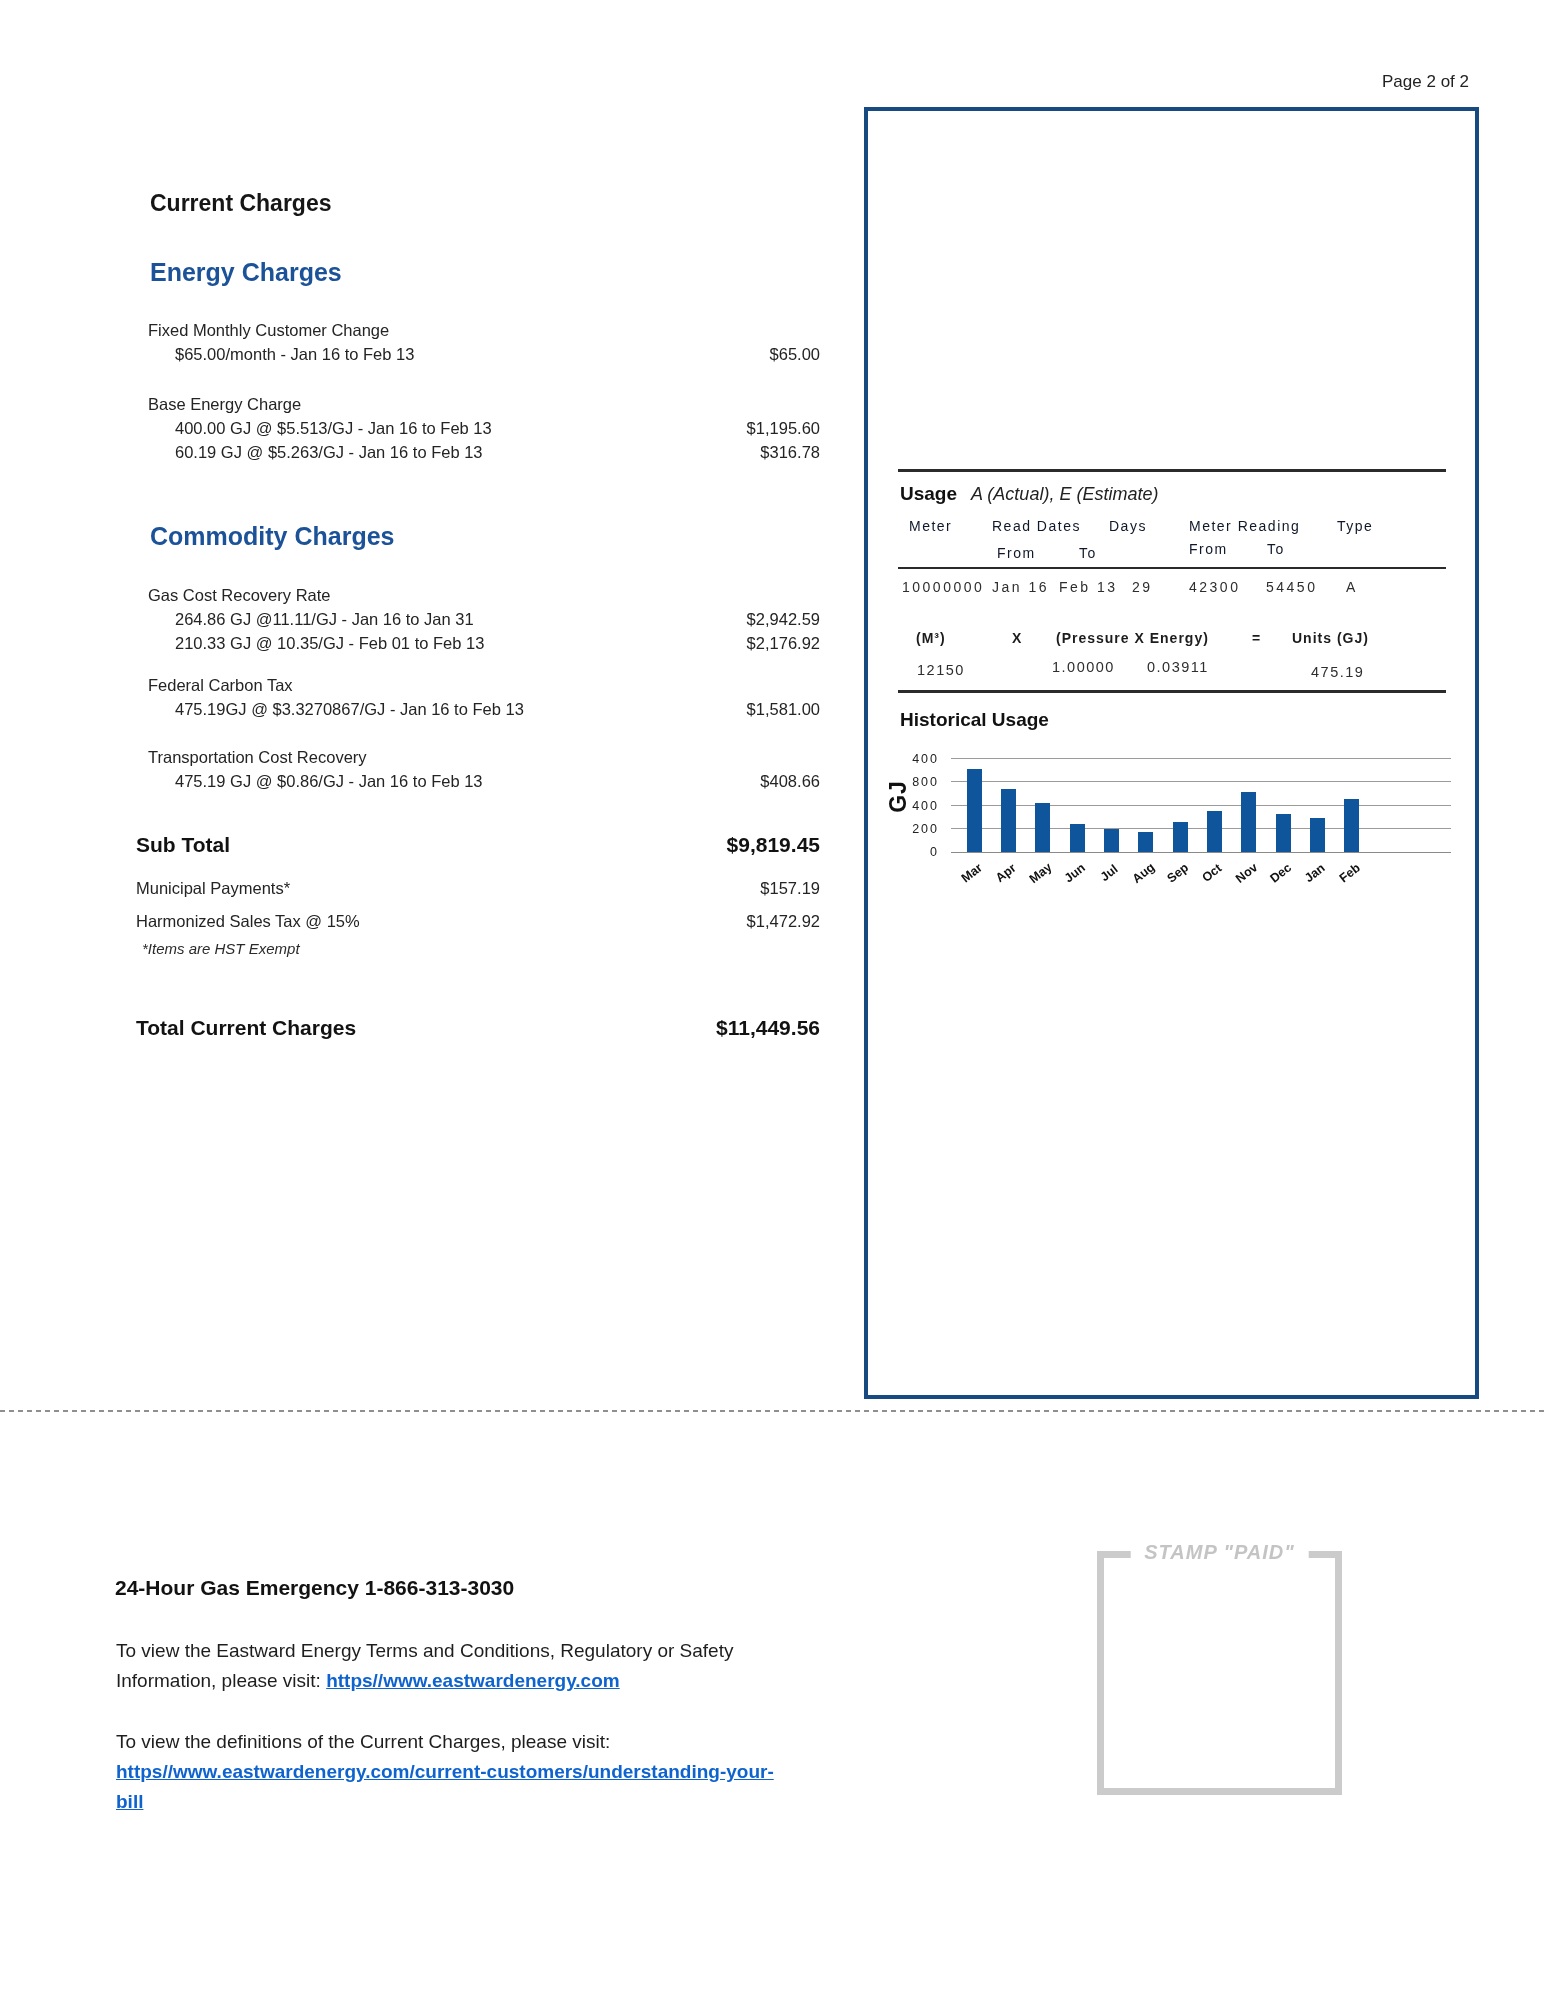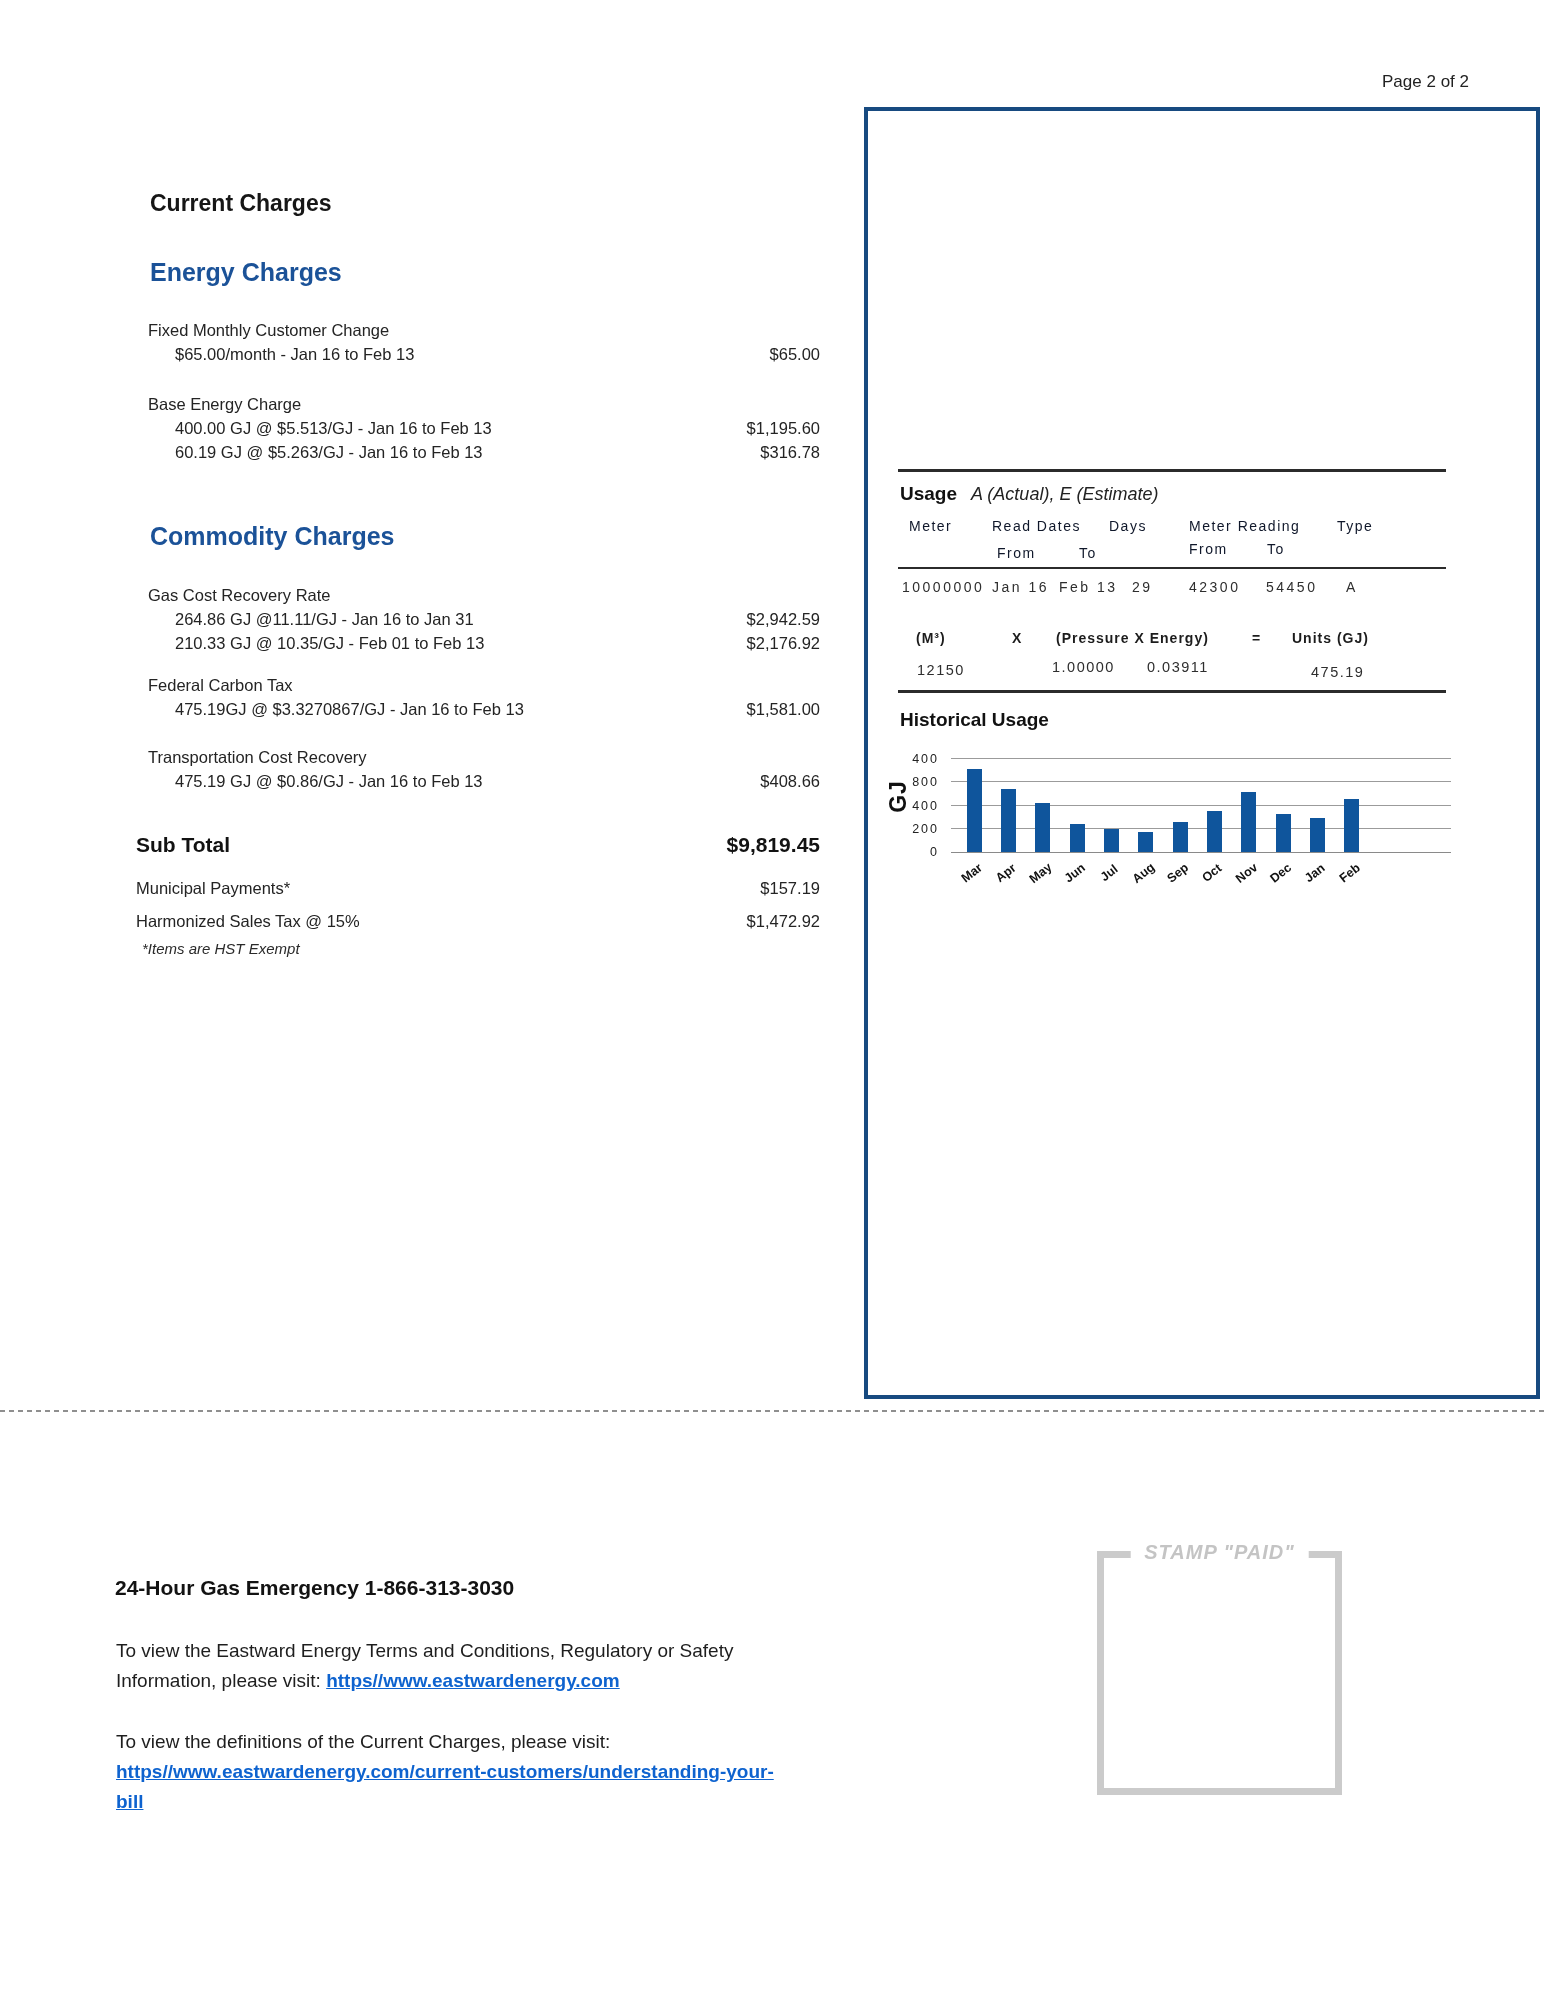--- a/index.html
+++ b/index.html
@@ -17,21 +17,21 @@
   .gline { display:flex; }
   .gline .desc { padding-left:27px; }
   .gline .amt  { margin-left:auto; text-align:right; }
   .tot-row { position:absolute; left:136px; width:684px; display:flex; }
   .tot-row .amt { margin-left:auto; }
   .bold20 { font-size:21px; font-weight:bold; color:#121212; }
   .plain16 { font-size:16.5px; color:#242424; }
   .note-italic { position:absolute; left:142px; font-size:15px; font-style:italic; color:#2a2a2a; }
 
   
-  .panel { position:absolute; left:864px; top:107px; width:676px; height:1292px; border:4px solid #174a80; background:#fff; }
+  .panel { position:absolute; left:864px; top:107px; width:615px; height:1292px; border:4px solid #174a80; background:#fff; }
   .panel .abs { position:absolute; }
   .rule { position:absolute; left:30px; width:548px; background:#2b2b2b; }
   .u-title { font-size:19px; font-weight:bold; color:#111; }
   .u-sub { font-size:18px; font-style:italic; color:#222; margin-left:14px; }
   .thead { font-size:14px; color:#0f172a; letter-spacing:1.5px; }
   .tdata { font-size:14px; color:#2e2e2e; letter-spacing:2.5px; }
   .thead-b { font-size:14px; font-weight:bold; color:#1c1c1c; letter-spacing:1px; }
   .tdata2 { font-size:14.5px; color:#2e2e2e; letter-spacing:1.5px; }
   .chart-title { font-size:19px; font-weight:bold; color:#111; }
 
@@ -124,20 +124,24 @@
   <div class="tot-row plain16" style="top:879px">
     <span>Municipal Payments*</span>
     <span class="amt">$157.19</span>
   </div>
   <div class="tot-row plain16" style="top:912px">
     <span>Harmonized Sales Tax  @ 15%</span>
     <span class="amt">$1,472.92</span>
   </div>
   <div class="note-italic" style="top:940px">*Items are HST Exempt</div>
 
+  <div class="tot-row bold20" style="top:1016px">
+    <span>Total Current Charges</span>
+    <span class="amt">$11,449.56</span>
+  </div>
 
   <div class="panel">
 
     <div class="rule" style="top:358px; height:3px;"></div>
 
     <div class="abs" style="left:32px; top:372px;">
       <span class="u-title">Usage</span><span class="u-sub">A (Actual), E (Estimate)</span>
     </div>
 
     <span class="abs thead" style="left:41px;  top:407px;">Meter</span>

